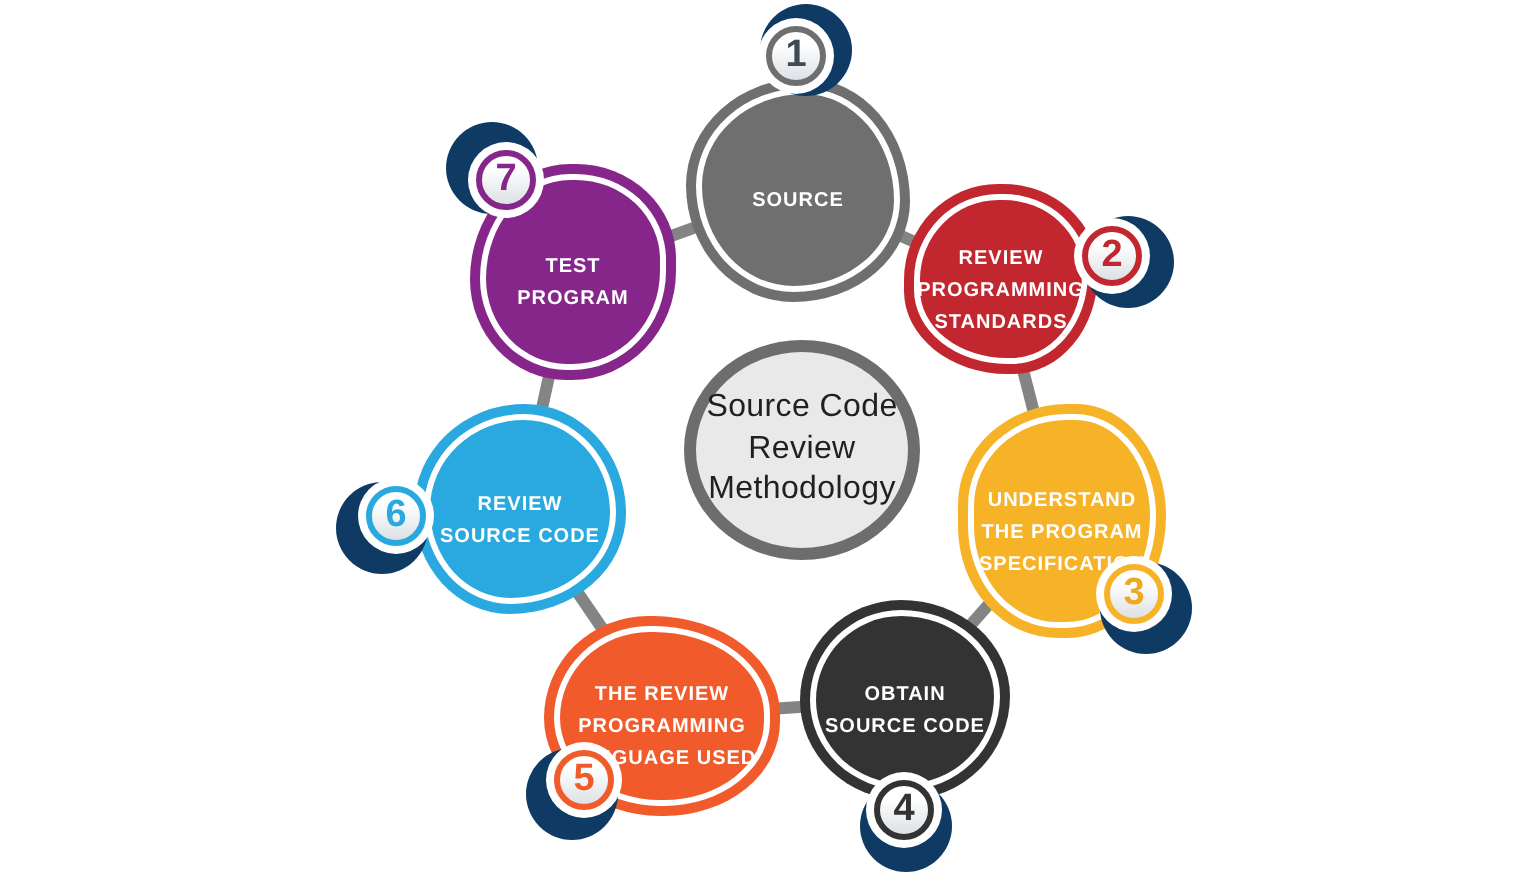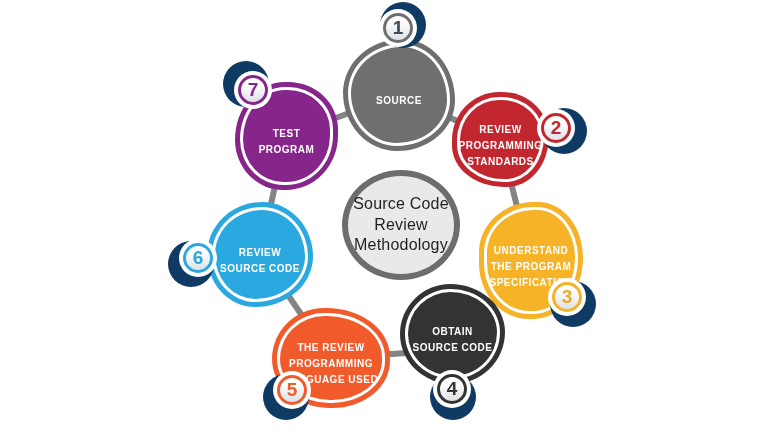--- a/index.html
+++ b/index.html
@@ -56,21 +56,21 @@
   .n1 .badge { left:36px; top:-30px; --sx:5px;  --sy:-3px; }
 
   .n2 { left:452px; top:92px;  width:97px;  height:95px; }
   .n2 .blob { border-radius:50% 50% 45% 55% / 52% 48% 55% 45%; }
   .n2 .badge { left:85px; top:17px; --sx:8px;  --sy:3px; }
 
   .n3 { left:479px; top:202px; width:104px; height:117px; }
   .n3 .blob { border-radius:55% 45% 50% 50% / 45% 50% 55% 50%; }
   .n3 .badge { left:69px; top:76px; --sx:6px;  --sy:7px; }
 
-  .n4 { left:400px; top:284px; width:105px; height:100px; }
+  .n4 { left:400px; top:300px; width:105px; height:100px; }
   .n4 .blob { border-radius:48% 52% 50% 50% / 50% 48% 52% 50%; }
   .n4 .badge { left:33px; top:86px; --sx:1px;  --sy:8px; }
 
   .n5 { left:272px; top:308px; width:118px; height:100px; }
   .n5 .blob { border-radius:45% 55% 50% 50% / 52% 50% 48% 50%; }
   .n5 .badge { left:1px;  top:63px; --sx:-6px; --sy:7px; }
 
   .n6 { left:207px; top:202px; width:106px; height:105px; }
   .n6 .blob { border-radius:52% 48% 55% 45% / 50% 52% 48% 50%; }
   .n6 .badge { left:-28px; top:37px; --sx:-7px; --sy:6px; }

